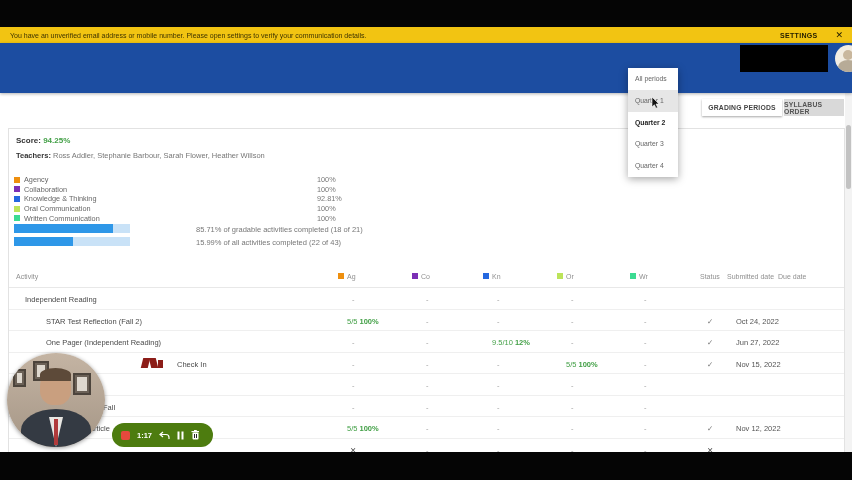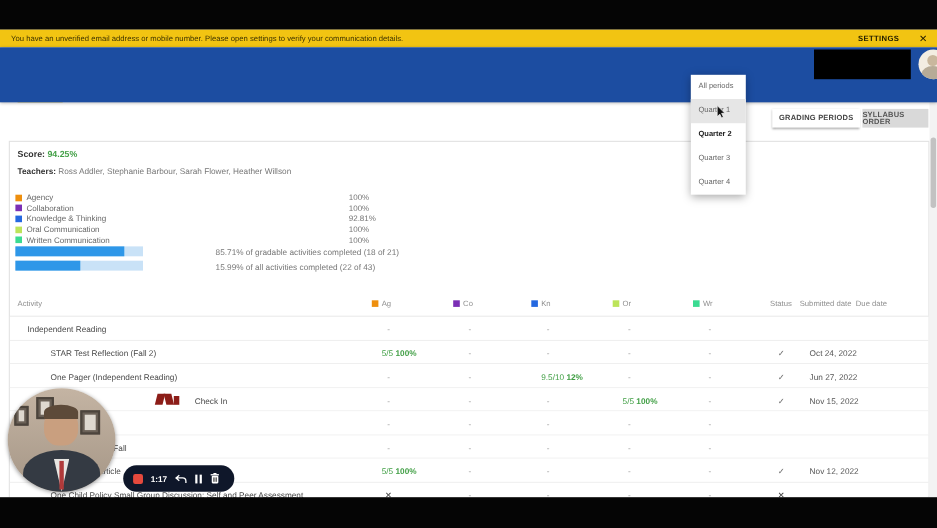--- a/index.html
+++ b/index.html
@@ -106,21 +106,21 @@
     background:#343a43; border-radius:50% 50% 0 0; }
   #person-shirt { position:absolute; left:42px; bottom:0; width:14px; height:30px;
     background:#e8e6e2; clip-path:polygon(50% 100%,0 0,100% 0); }
   #person-tie { position:absolute; left:47px; bottom:2px; width:4px; height:26px; background:#b03a3a; }
   #person-head { position:absolute; left:33px; top:18px; width:31px; height:34px;
     border-radius:46% 46% 42% 42%; background:#c99f7f; }
   #person-hair { position:absolute; left:33px; top:15px; width:31px; height:13px;
     border-radius:50% 50% 0 0; background:#5d4a39; }
 
   
-  #recorder { left:112px; top:423px; width:101px; height:24px; background:#0f172a;
+  #recorder { left:112px; top:423px; width:101px; height:24px; background:#4d7c0f;
     border-radius:13px; display:flex; align-items:center; z-index:55; padding:0 9px; gap:7px; }
   #rec-stop { width:9px; height:9px; background:#E5493D; border-radius:2px; cursor:pointer; }
   #rec-time { color:#fff; font-size:7.5px; font-weight:bold; }
   .rec-icon { display:flex; align-items:center; cursor:pointer; }
 </style>
 </head>
 <body>
 
 <div id="stage">
 
@@ -308,21 +308,20 @@
         <span class="act-label" style="left:80px">Article</span>
         <span class="cellv grade" style="left:338px">5/5 <b>100%</b></span>
         <span class="cellv dash" style="left:417px">-</span>
         <span class="cellv dash" style="left:488px">-</span>
         <span class="cellv dash" style="left:562px">-</span>
         <span class="cellv dash" style="left:635px">-</span>
         <span class="cellv st-check" style="left:698px">✓</span>
         <span class="cellv" style="left:727px; color:#555">Nov 12, 2022</span>
       </div>
       <div class="trow" style="top: 438.5px;">
-        <span class="act-label" style="left:37px">One Child Policy Small Group Discussion: Self and Peer Assessment</span>
         <span class="cellv xmark" style="left:341px">✕</span>
         <span class="cellv dash" style="left:417px">-</span>
         <span class="cellv dash" style="left:488px">-</span>
         <span class="cellv dash" style="left:562px">-</span>
         <span class="cellv dash" style="left:635px">-</span>
         <span class="cellv st-x" style="left:698px">✕</span>
       </div>
     </div>
 
   <div id="dropdown" class="abs">

